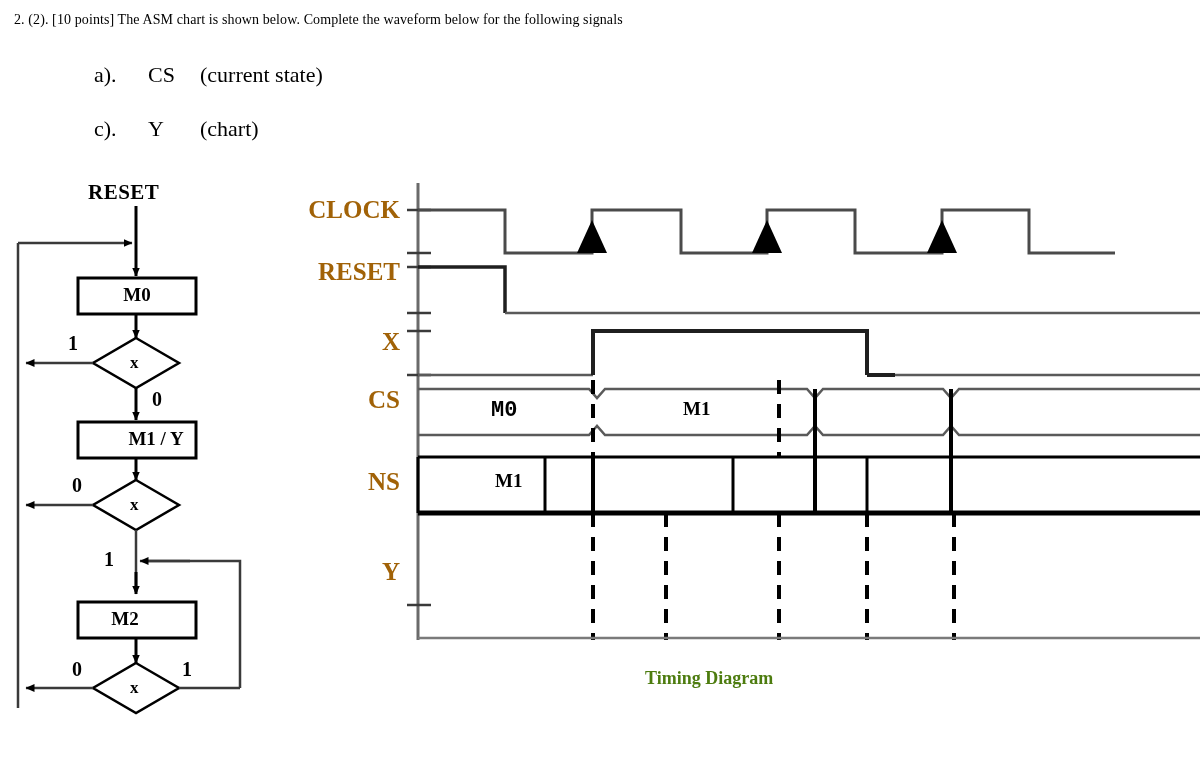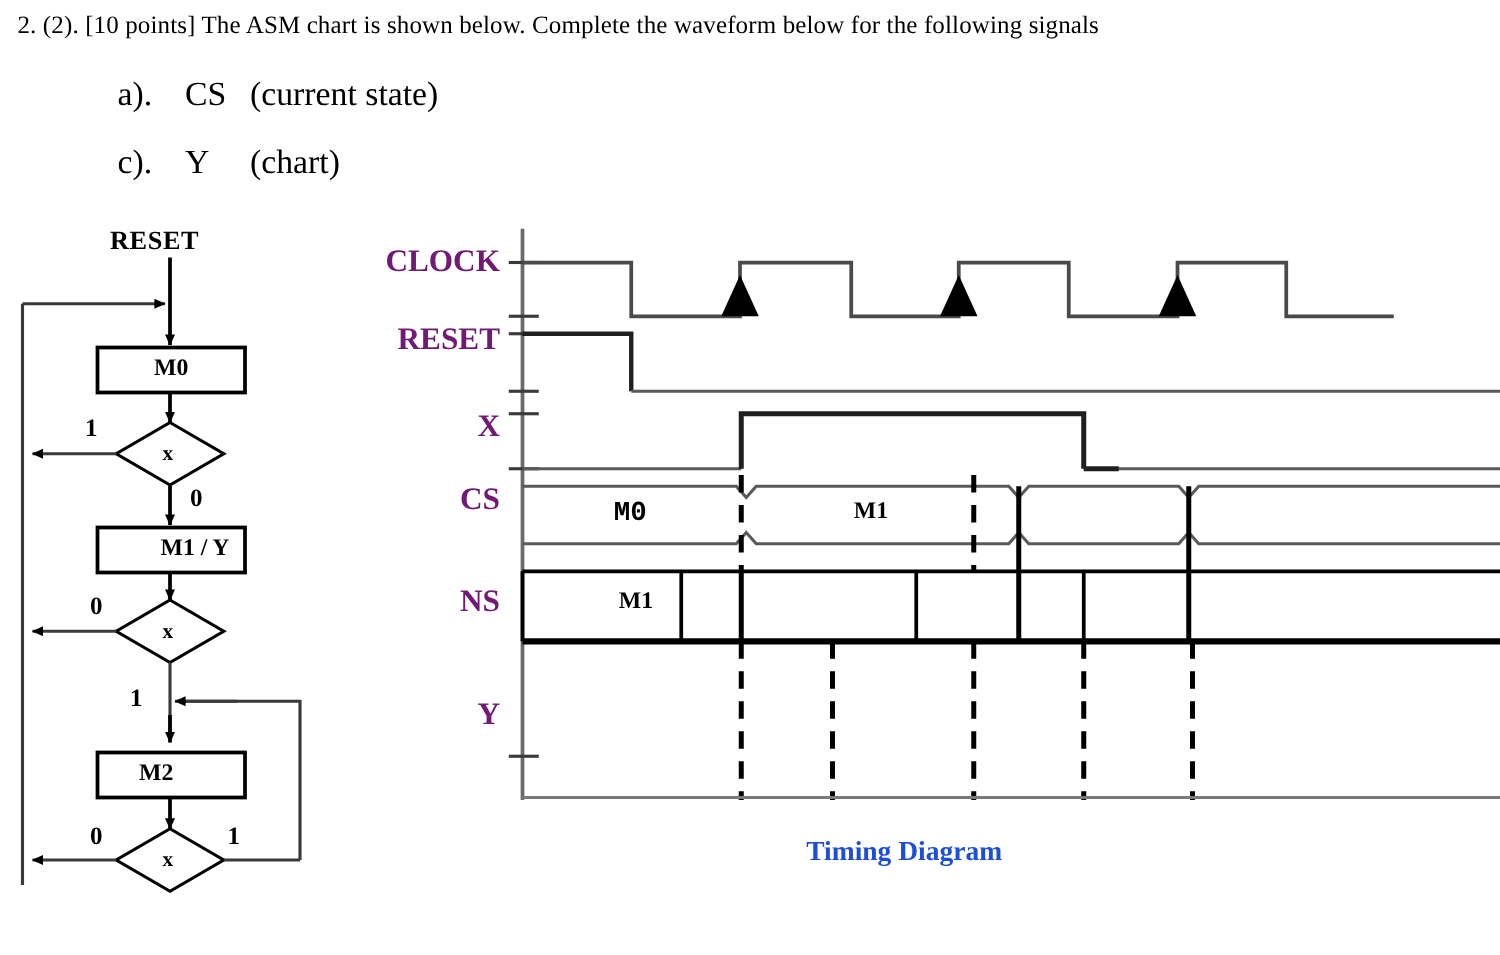--- a/index.html
+++ b/index.html
@@ -23,31 +23,31 @@
   }
 
   
   .question-block {
     position: absolute;
     left: 14px;
     top: 6px;
     width: 1180px;
   }
   .question-line {
-    font-size: 20px;
+    font-size: 14px;
     line-height: 28px;
     white-space: nowrap;
     letter-spacing: 0.1px;
   }
   .sub-list {
     margin-top: 1px;
     padding-left: 80px;
   }
   .sub-item {
-    font-size: 27px;
+    font-size: 22px;
     line-height: 26px;
     white-space: nowrap;
     margin-top: 28px;
   }
   .sub-item .lbl {
     display: inline-block;
     width: 54px;
   }
   .sub-item .sig {
     display: inline-block;
@@ -88,41 +88,41 @@
   .asm-diamond-text { font-size: 17px; }
   .asm-branch-text { font-size: 20px; }
   .asm-reset-text { font-size: 21px; letter-spacing: 0.5px; }
 
   .sig-name {
     position: absolute;
     font-family: "Liberation Serif", "DejaVu Serif", serif;
     font-weight: bold;
     font-size: 25px;
     text-align: right;
-    color: #701a75;
+    color: #a16207;
     white-space: nowrap;
   }
   .bus-text {
     position: absolute;
     font-family: "Liberation Serif", "DejaVu Serif", serif;
     font-weight: bold;
     font-size: 19px;
     color: #000;
     white-space: nowrap;
   }
   .bus-text.mono {
     font-family: "Liberation Mono", "DejaVu Sans Mono", monospace;
     font-size: 22px;
   }
   .caption {
     position: absolute;
     font-family: "Liberation Serif", "DejaVu Serif", serif;
     font-weight: bold;
-    font-size: 22px;
-    color: #1d4ed8;
+    font-size: 18px;
+    color: #4d7c0f;
     white-space: nowrap;
   }
 </style>
 </head>
 <body>
 
 <div id="page-root">
 
   <div class="question-block">
     <div class="question-line">2. (2). [10 points] The ASM chart is shown below.   Complete the waveform below for the following signals</div>

